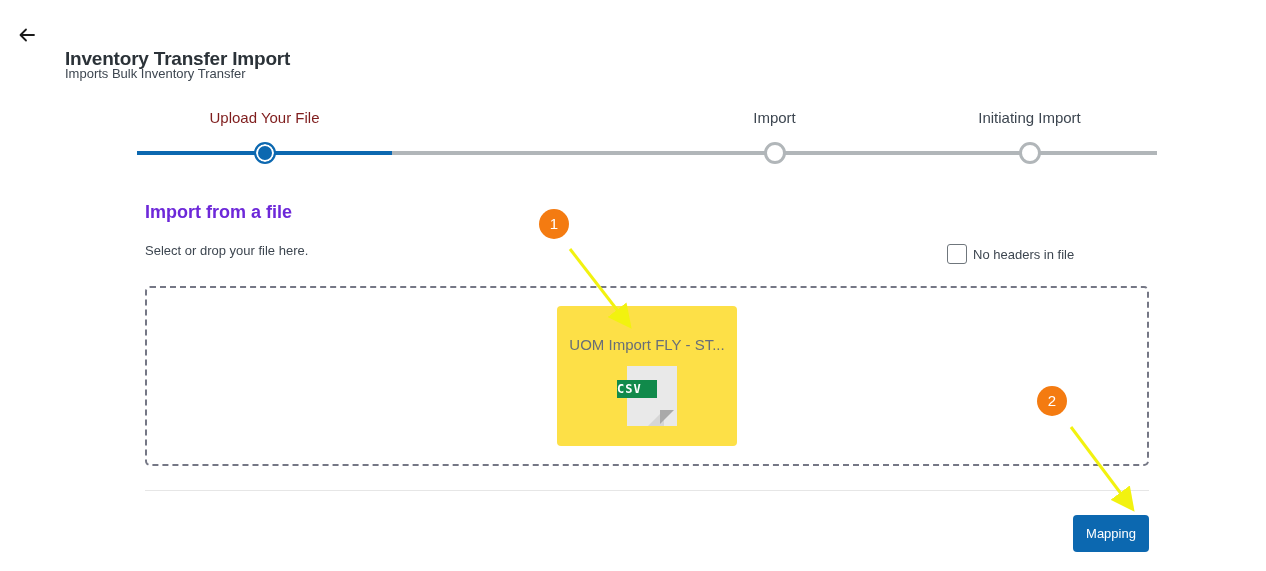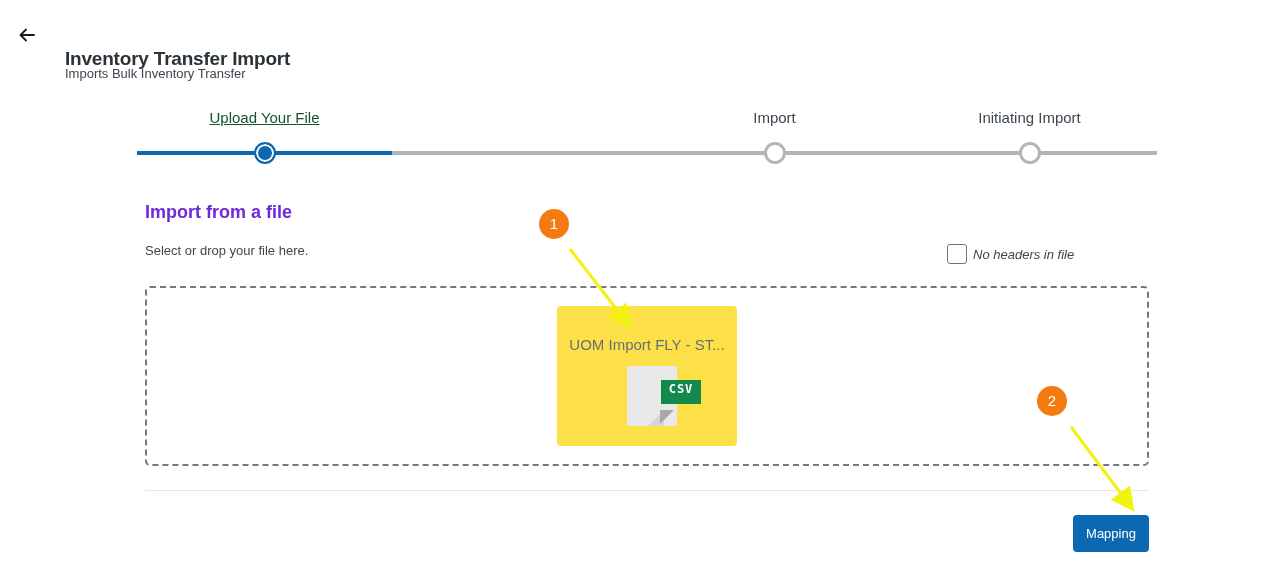--- a/index.html
+++ b/index.html
@@ -21,36 +21,36 @@
       position: absolute; left: 65px; top: 66px; font-size: 13px; color: #3d4650;
     }
     
     .stepper { position: absolute; left: 137px; top: 106px; width: 1020px; height: 60px; }
     .step-track { position: absolute; left: 0; top: 45px; height: 4px; background: #b1b6b9; width: 1020px; }
     .step-track-active { position: absolute; left: 0; top: 45px; height: 4px; background: #0c68b0; width: 255px; }
     .step {
       position: absolute; top: 0; width: 255px; text-align: center;
     }
     .step-label { font-size: 15px; color: #3d4650; display: block; height: 24px; line-height: 24px; }
-    .step.active .step-label { color: #14532d; text-decoration: underline; }
+    .step.active .step-label { color: #7f1d1d; }
     .step-dot {
       position: absolute; left: 50%; top: 36px; margin-left: -11px; width: 22px; height: 22px;
       border-radius: 50%; background: #fff; border: 3px solid #b1b6b9;
     }
     .step.active .step-dot {
       border: 2px solid #0c68b0; background: #0c68b0;
       box-shadow: inset 0 0 0 2px #fff;
     }
     
     .section-title {
       position: absolute; left: 145px; top: 202px; font-size: 18px; font-weight: bold; color: #6d28d9;
     }
     .section-hint { position: absolute; left: 145px; top: 243px; font-size: 13px; color: #3d4650; }
     .no-headers {
-      position: absolute; left: 947px; top: 244px; display: flex; align-items: center; cursor: pointer; font-style: italic;
+      position: absolute; left: 947px; top: 244px; display: flex; align-items: center; cursor: pointer;
     }
     .checkbox {
       width: 20px; height: 20px; border: 1px solid #6f767c; border-radius: 3px; background: #fff;
       margin-right: 6px;
     }
     .no-headers-label { font-size: 13px; color: #3d4650; }
     .dropzone {
       position: absolute; left: 145px; top: 286px; width: 1004px; height: 180px;
       border: 2px dashed #757785; border-radius: 5px; cursor: pointer;
     }
@@ -68,23 +68,23 @@
     .file-fold {
       position: absolute; left: 91px; top: 104px; width: 0; height: 0;
       border-left: 16px solid transparent; border-bottom: 16px solid #d6d6d6;
     }
     .file-fold2 {
       position: absolute; left: 103px; top: 104px; width: 0; height: 0;
       border-left: 14px solid transparent; border-bottom: 14px solid #a9a9a9;
       transform: rotate(180deg);
     }
     .csv-badge {
-      position: absolute; left: 60px; top: 74px; width: 40px; height: 24px;
+      position: absolute; left: 60px; top: 74px; width: 40px; height: 18px;
       background: #118a4b; color: #fff; font-family: "DejaVu Sans Mono", monospace;
-      font-weight: bold; font-size: 12px; line-height: 18px; text-align: center; letter-spacing: 1px; margin-left: 44px;
+      font-weight: bold; font-size: 12px; line-height: 18px; text-align: left; letter-spacing: 1px;
     }
     .divider { position: absolute; left: 145px; top: 490px; width: 1004px; height: 1px; background: #e6e6e6; }
     .continue-btn {
       position: absolute; left: 1073px; top: 515px; width: 76px; height: 37px; background: #0c68b0;
       color: #fff; border: none; border-radius: 4px; font-size: 13px; cursor: pointer;
       font-family: "Liberation Sans", sans-serif;
     }
     
     .callout {
       position: absolute; width: 30px; height: 30px; border-radius: 50%; background: #f47b11;

